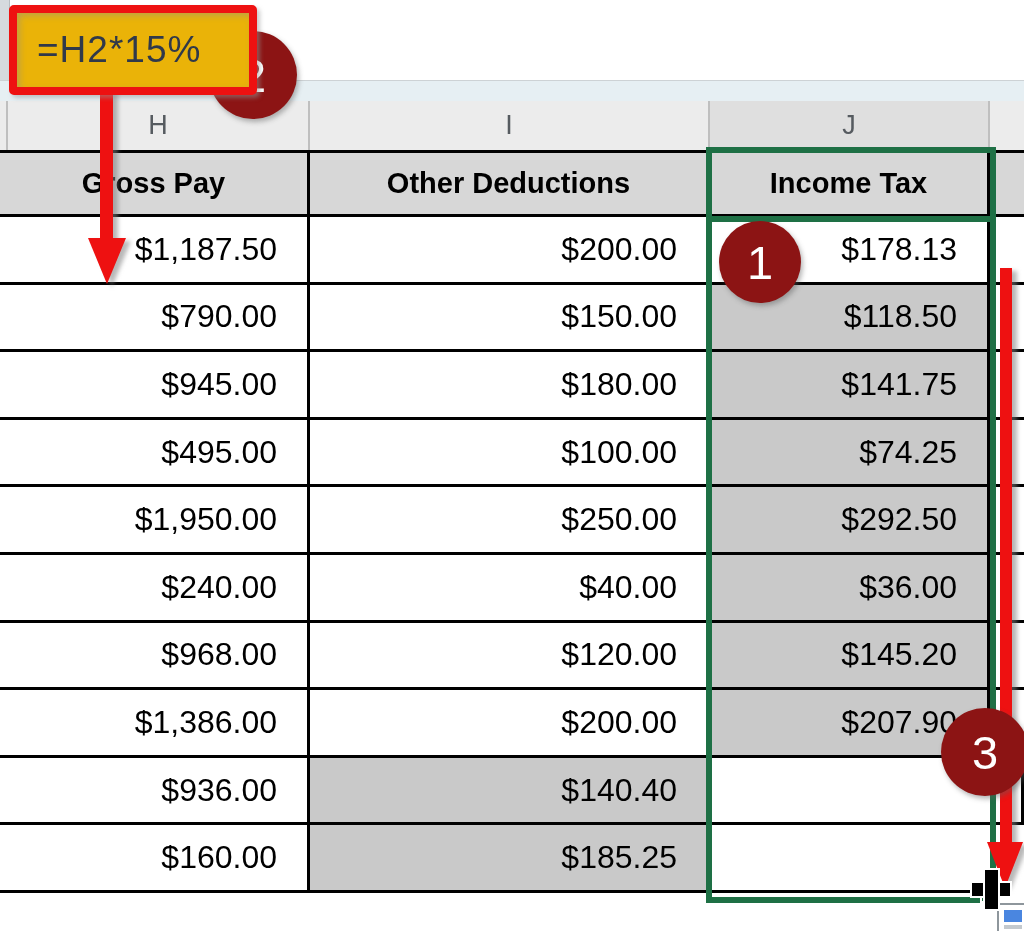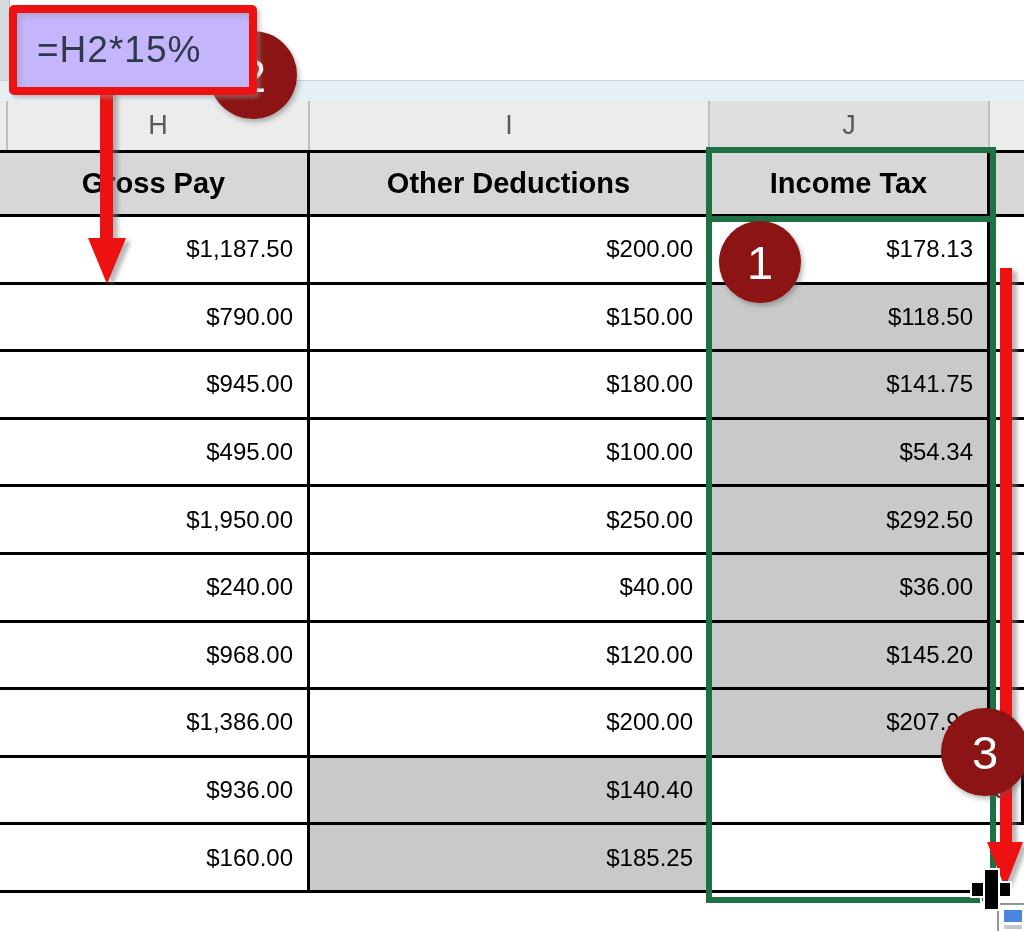--- a/index.html
+++ b/index.html
@@ -4,21 +4,21 @@
 <style>
   html,body{margin:0;padding:0;background:#fff;}
   .screen{position:relative;width:1024px;height:931px;overflow:hidden;background:#fff;
           font-family:"Liberation Sans",sans-serif;color:#000;}
 
   
   .formula-bar{position:absolute;left:0;top:0;width:1024px;height:80px;background:#fff;}
   .name-box-sliver{position:absolute;left:0;top:0;width:9px;height:80px;background:#d6dade;border-right:1px solid #b9bec2;}
   .fx-strip{position:absolute;left:0;top:80px;width:1024px;height:21px;background:#e6eff3;border-top:1px solid #cdd2d5;}
 
-  .formula-highlight{position:absolute;left:9px;top:5px;width:232px;height:74px;background:#c4b5fd;
+  .formula-highlight{position:absolute;left:9px;top:5px;width:232px;height:74px;background:#eab308;
         border:8px solid #ee1111;border-radius:5px;z-index:6;
         box-shadow:inset 3px 3px 6px rgba(140,140,140,.45),3px 3px 4px rgba(150,150,150,.5);
         display:flex;align-items:center;text-align:right;}
   .formula-text{padding-left:20px;font-size:37px;font-weight:500;color:#30394a;letter-spacing:1px;white-space:nowrap;}
 
   
   .letter-row{position:absolute;left:0;top:101px;width:1024px;height:49px;background:#ececec;display:flex;}
   .letter-cell{height:100%;border-right:2px solid #bfbfbf;display:flex;align-items:center;justify-content:center;
                font-size:27px;color:#565b60;box-sizing:border-box;}
   .lc-sliver{width:8px;}
@@ -26,21 +26,21 @@
   .lc-i{width:400px;}
   .lc-j{width:280px;background:#dfdfdf;}
   .lc-k{width:32px;border-right:none;}
 
   
   .sheet{position:absolute;left:0;top:150px;width:1024px;height:743px;border-top:3px solid #000;box-sizing:border-box;
          display:grid;grid-template-columns:310px 400px 280px 34px;grid-template-rows:64px repeat(10,67.6px);z-index:1;}
   .c{border-right:3px solid #000;border-bottom:3px solid #000;box-sizing:border-box;
      display:flex;align-items:center;background:#fff;overflow:hidden;}
   .c.head{justify-content:center;font-weight:700;font-size:29px;background:#d7d7d7;}
-  .c.num{justify-content:flex-end;padding-right:14px;font-size:24px;font-weight:500;}
+  .c.num{justify-content:flex-end;padding-right:30px;font-size:32px;font-weight:500;}
   .c.jsel{background:#c9c9c9;}
   .c.jact{background:#fff;}
   .c.k{border-right:none;background:#fff;}
   .c.khead{border-right:none;background:#d7d7d7;}
 
   
   .sel-overlay{position:absolute;left:706px;top:147px;width:290px;height:756px;border:6px solid #1e7045;
                box-sizing:border-box;pointer-events:none;z-index:2;}
   .sel-divider{position:absolute;left:-2px;right:-2px;top:63px;height:6px;background:#1e7045;}
   .sel-fill-handle{position:absolute;right:-6px;bottom:-6px;width:12px;height:12px;background:#1e7045;border:2px solid #fff;}
@@ -114,21 +114,21 @@
     <div class="c num jsel">$118.50</div>
     <div class="c k"></div>
 
     <div class="c num">$945.00</div>
     <div class="c num">$180.00</div>
     <div class="c num jsel">$141.75</div>
     <div class="c k"></div>
 
     <div class="c num">$495.00</div>
     <div class="c num">$100.00</div>
-    <div class="c num jsel">$54.34</div>
+    <div class="c num jsel">$74.25</div>
     <div class="c k"></div>
 
     <div class="c num">$1,950.00</div>
     <div class="c num">$250.00</div>
     <div class="c num jsel">$292.50</div>
     <div class="c k"></div>
 
     <div class="c num">$240.00</div>
     <div class="c num">$40.00</div>
     <div class="c num jsel">$36.00</div>

